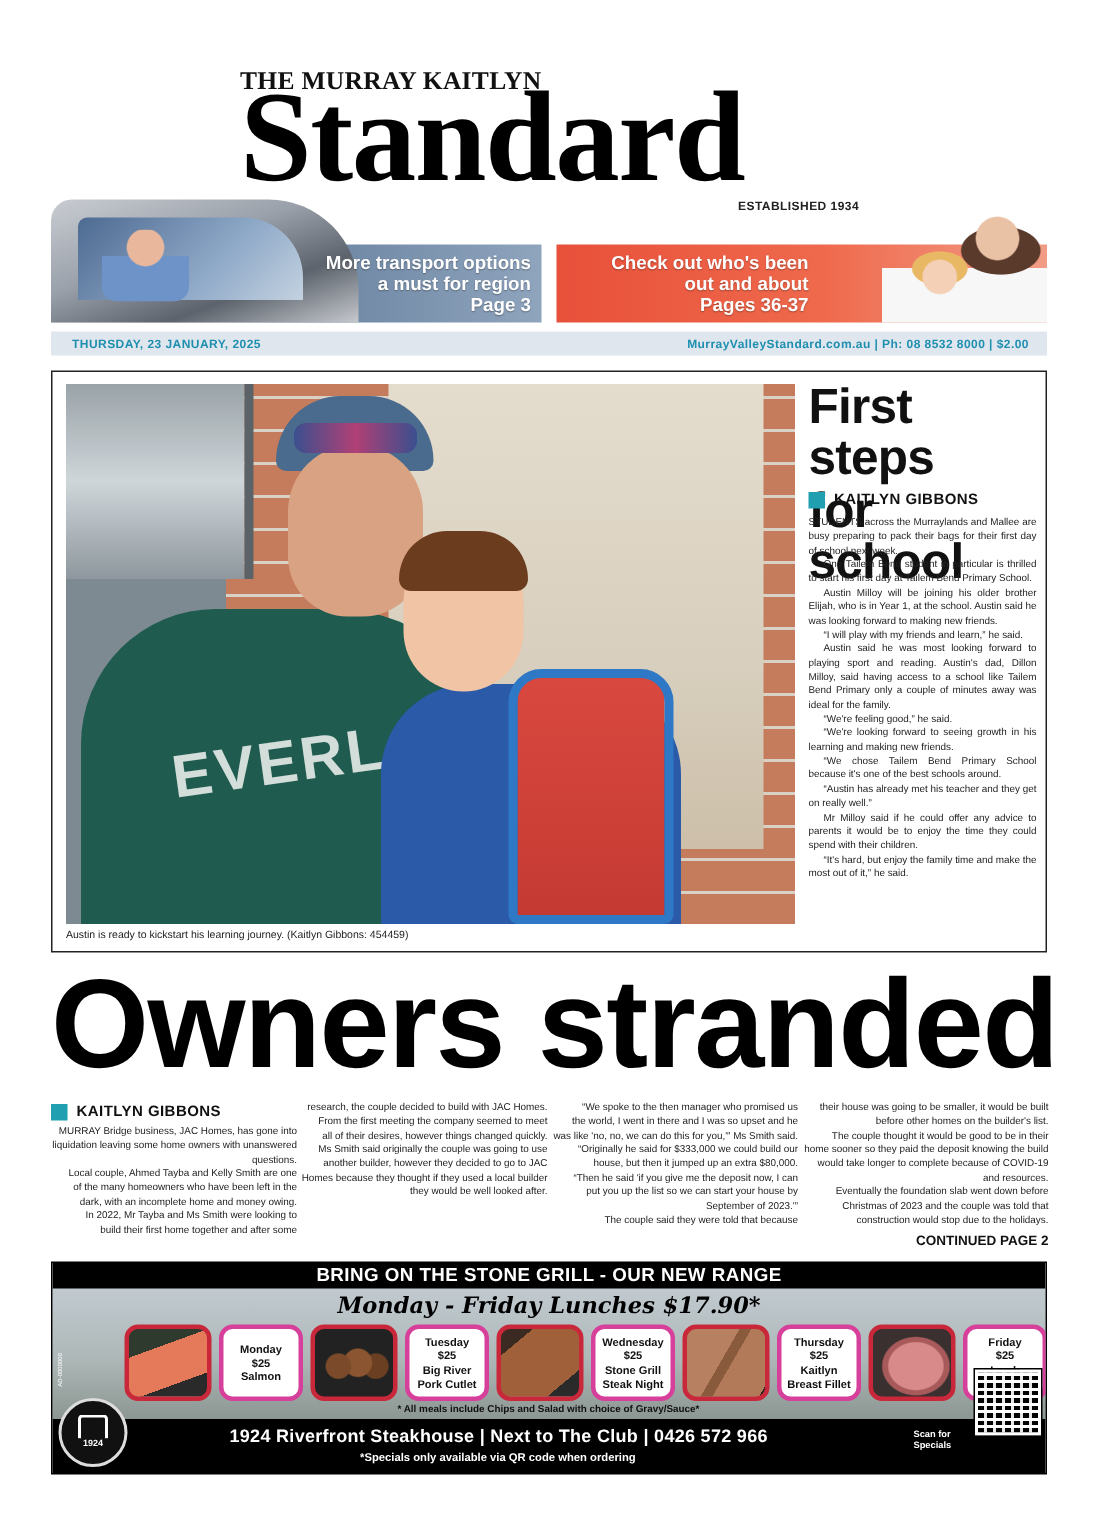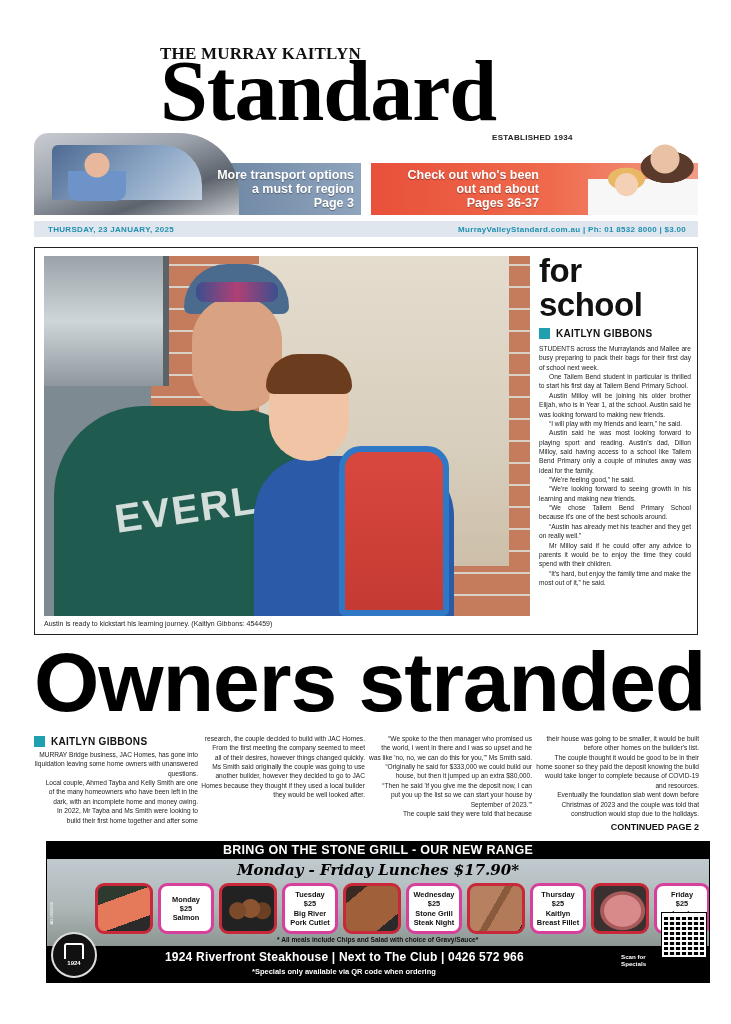--- a/index.html
+++ b/index.html
@@ -59,21 +59,21 @@
   .col { position: absolute; top: 750px; width: 164px; font-size: 6.6px; line-height: 1.42; color: #222; text-align: justify; }
   .col p { text-indent: 10px; text-align: right; }
   .col p.noindent { text-indent: 0; }
   .col1 { left: 34px; }
   .col2 { left: 201px; top: 734px; }
   .col3 { left: 368px; top: 734px; }
   .col4 { left: 535px; top: 734px; }
   .continued { margin-top: 3px; text-align: right; font-weight: 700; font-size: 9px; color: #111; text-indent: 0 !important; }
 
   
-  .ad { position: absolute; left: 34px; top: 841px; width: 664px; height: 142px; border: 1.5px solid #000; background: linear-gradient(180deg, #c8d0d8 0%, #aeb8b8 45%, #6e7a72 100%); overflow: hidden; margin-left: 12px; }
+  .ad { position: absolute; left: 34px; top: 841px; width: 664px; height: 142px; border: 1.5px solid #000; background: linear-gradient(180deg, #c8d0d8 0%, #aeb8b8 45%, #6e7a72 100%); overflow: hidden; }
   .ad-top { height: 17px; background: #000; color: #fff; font-weight: 700; font-size: 12.5px; text-align: center; line-height: 17px; letter-spacing: 0.3px; }
   .ad-script { text-align: center; font-family: "DejaVu Serif", serif; font-style: italic; font-weight: 700; font-size: 15px; color: #000; margin-top: 2px; }
   .ad-row { position: absolute; top: 41px; left: 20px; display: flex; gap: 5px; padding-left: 28px; }
   .food { width: 58px; height: 51px; border: 3px solid #c8283a; border-radius: 9px; background: #333; }
   .day { width: 56px; height: 51px; border: 3px solid #d6409a; border-radius: 9px; background: #fff; display: flex; flex-direction: column; justify-content: center; align-items: center; font-weight: 700; font-size: 7.4px; line-height: 1.22; text-align: center; color: #111; }
   .food.salmon { background: linear-gradient(160deg, #2e3a2e 0 30%, #e47a5a 30% 75%, #2a2a2a 75%); }
   .food.pork { background: radial-gradient(circle at 30% 55%, #7a4a2a 0 8px, transparent 9px), radial-gradient(circle at 55% 50%, #8a5530 0 9px, transparent 10px), radial-gradient(circle at 78% 55%, #6b3f22 0 8px, transparent 9px), #222; }
   .food.steak { background: linear-gradient(140deg, #3a2a22 0 20%, #a0603a 20% 80%, #2a2a2a 80%); }
   .food.chicken { background: linear-gradient(120deg, #b78060 0 45%, #8a5a3c 45% 55%, #b27a58 55% 95%, #222 95%); }
   .food.lamb { background: radial-gradient(ellipse at 55% 55%, #d88a8a 0 18px, #a85a5a 19px 22px, transparent 23px), #3a3030; }
@@ -111,40 +111,41 @@
   <div class="people-right"></div>
   <div class="teaser-text">
     <div>Check out who's been</div>
     <div>out and about</div>
     <div>Pages 36-37</div>
   </div>
 </div>
 
 <div class="datebar">
   <span>THURSDAY, 23 JANUARY, 2025</span>
-  <span>MurrayValleyStandard.com.au | Ph: 01 8532 8000 | $3.00</span>
+  <span>MurrayValleyStandard.com.au | Ph: 08 8532 8000 | $2.00</span>
 </div>
 
 <div class="topbox">
   <div class="photo">
     <div class="window"></div>
     <div class="wall-stone"></div>
     <div class="man-body"></div>
     <div class="everlast">EVERLAST</div>
     <div class="cap"></div>
     <div class="man-head"></div>
     <div class="sunglasses"></div>
     <div class="boy-body"></div>
     <div class="boy-head"></div>
     <div class="boy-hair"></div>
     <div class="backpack"></div>
   </div>
   <div class="caption">Austin is ready to kickstart his learning journey. (Kaitlyn Gibbons: 454459)</div>
 
   <div class="top-headline">
+    <div>First steps</div>
     <div>for school</div>
   </div>
   <div class="byline top-byline">
     <span class="sq"></span>
     <span>KAITLYN GIBBONS</span>
   </div>
   <div class="top-body">
     <p>STUDENTS across the Murraylands and Mallee are busy preparing to pack their bags for their first day of school next week.</p>
     <p>One Tailem Bend student in particular is thrilled to start his first day at Tailem Bend Primary School.</p>
     <p>Austin Milloy will be joining his older brother Elijah, who is in Year 1, at the school. Austin said he was looking forward to making new friends.</p>

